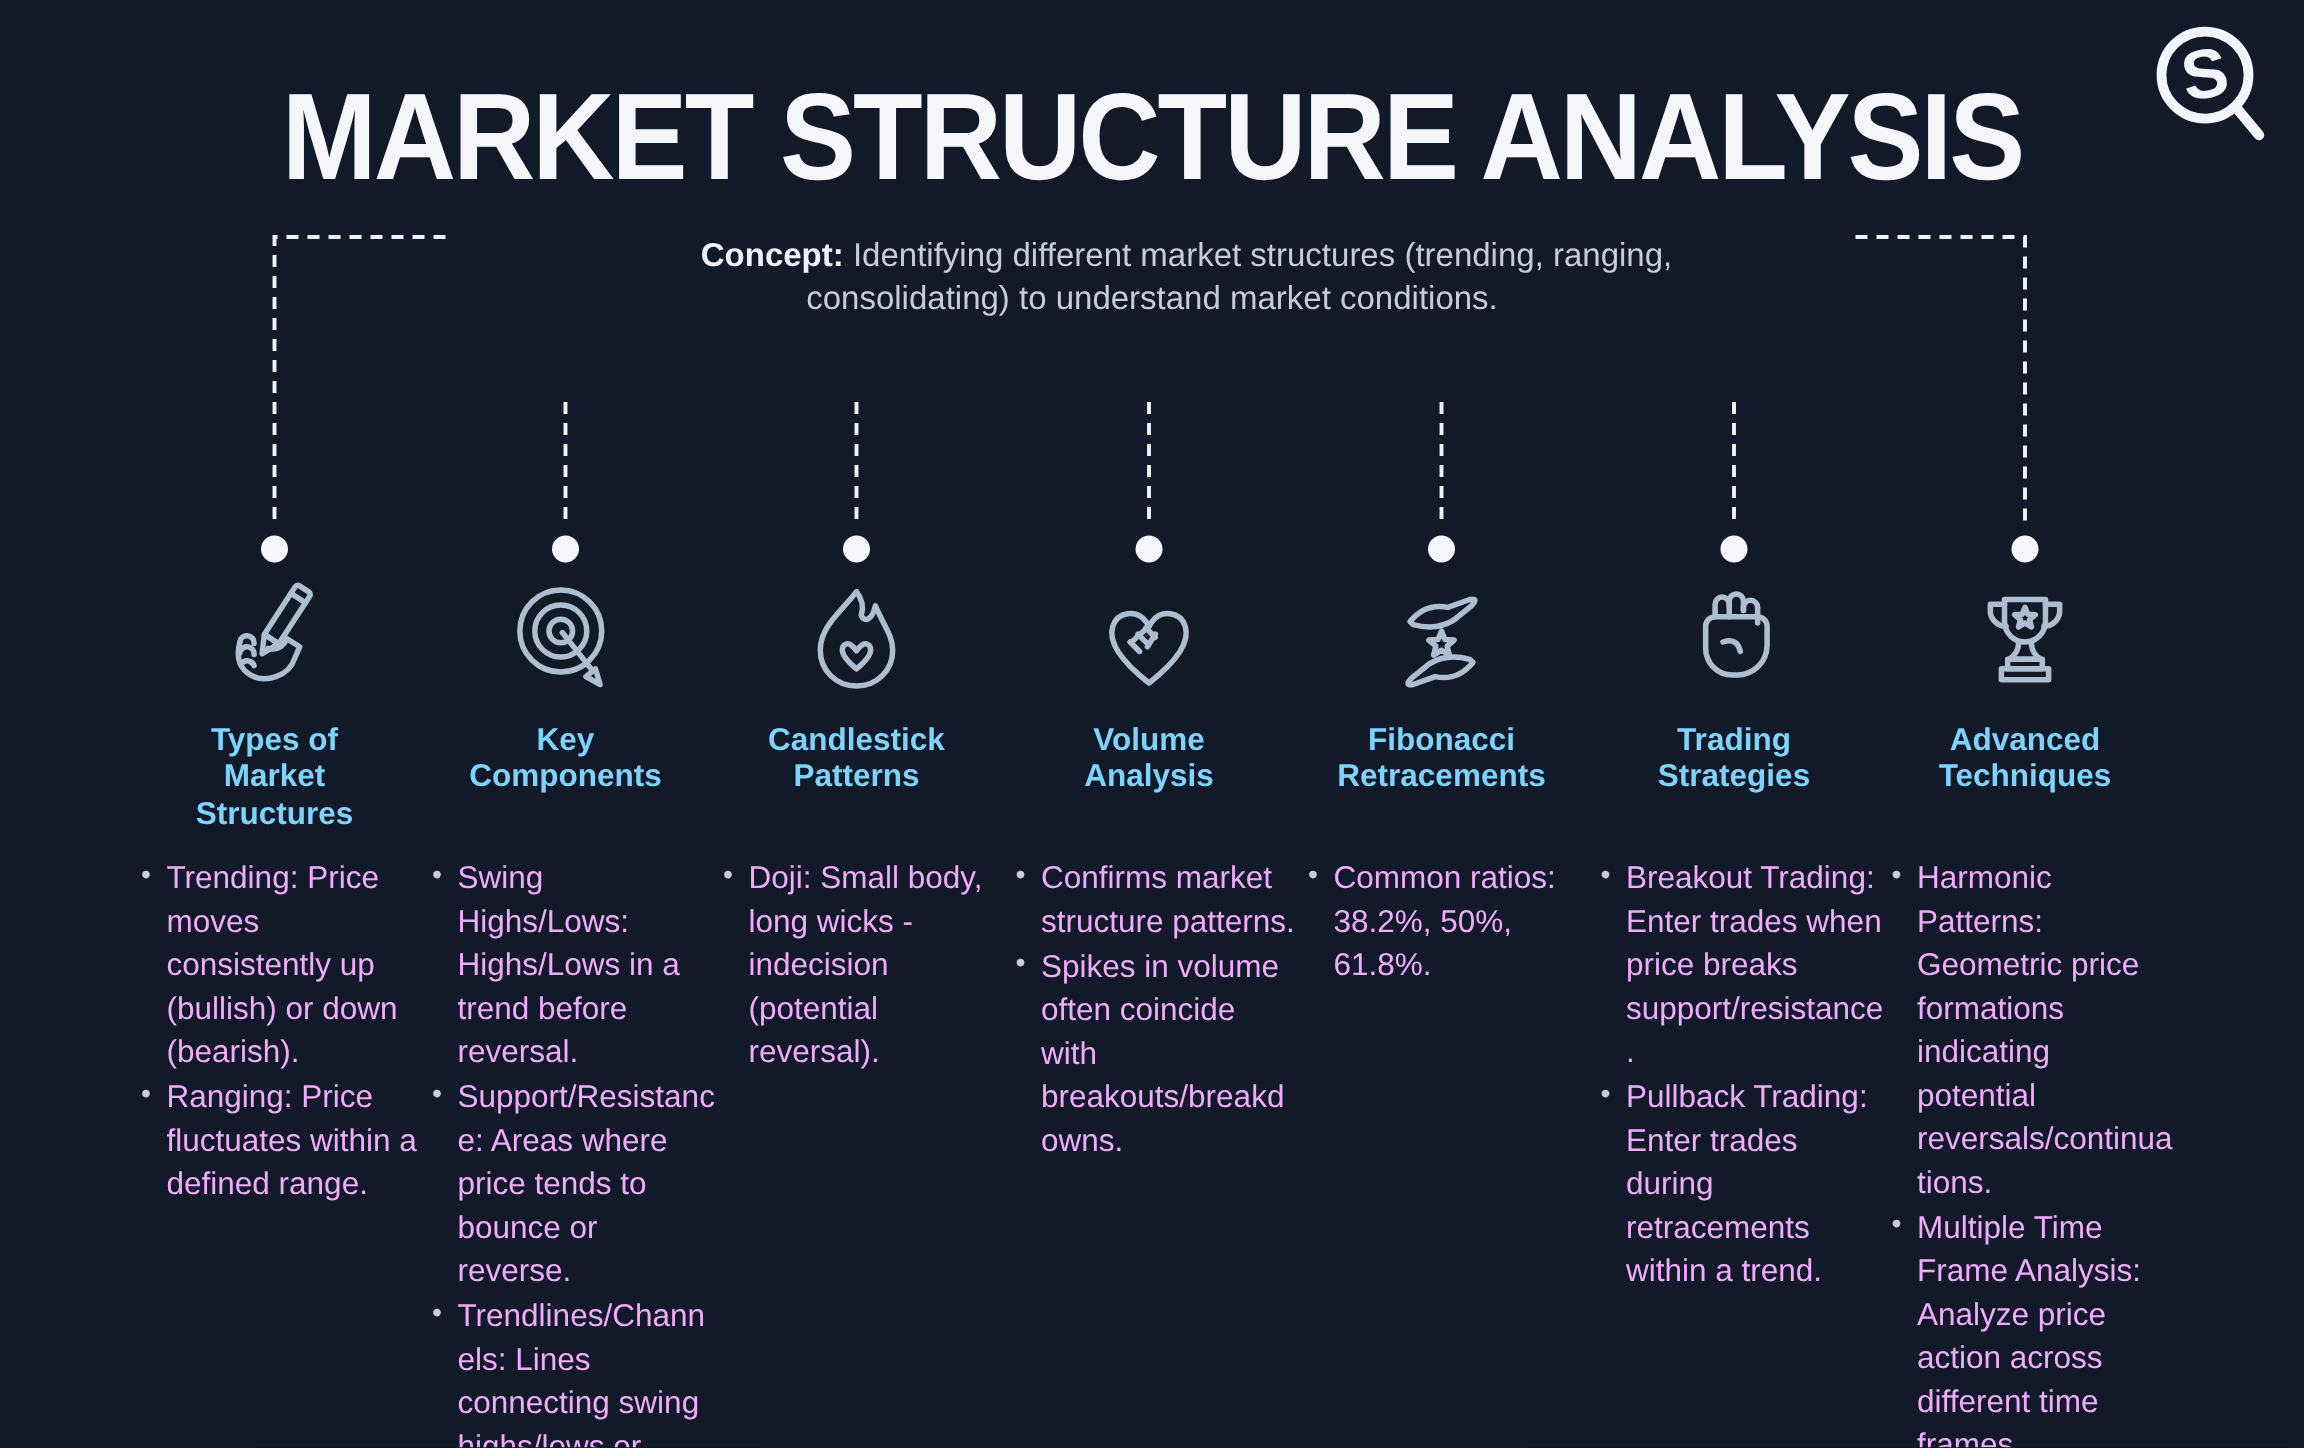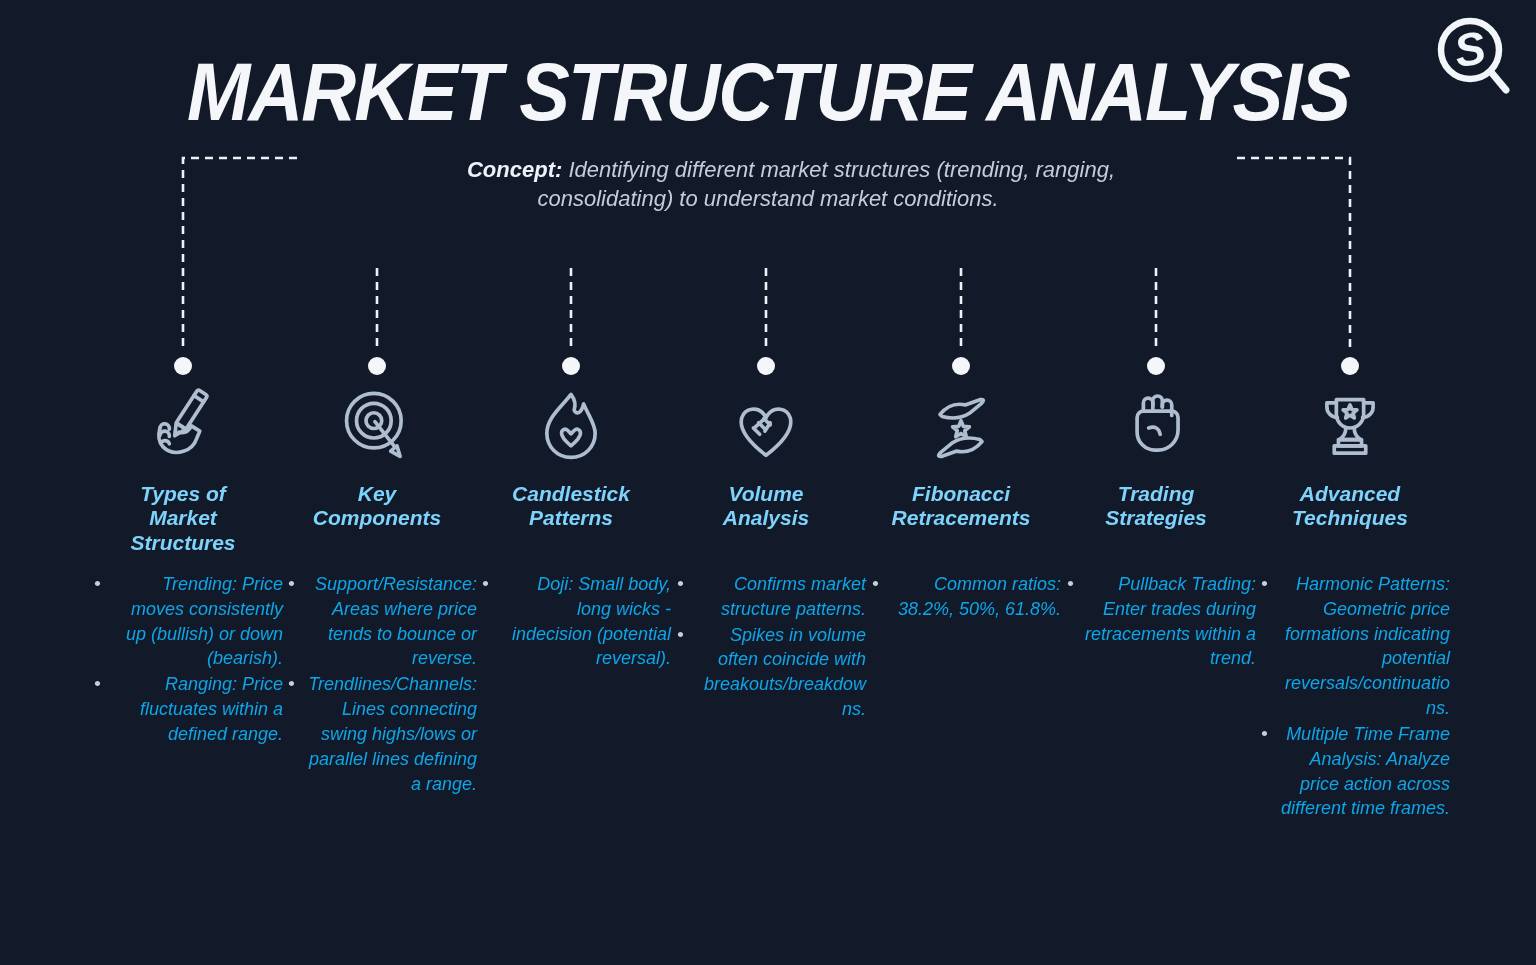--- a/index.html
+++ b/index.html
@@ -2,21 +2,20 @@
 <html><head>
 <meta charset="utf-8">
 <style>
   html,body{margin:0;padding:0;background:#0c1322;}
   .canvas{
     position:relative;
     width:1536px;height:965px;
     background:#121a29;
     overflow:hidden;
     font-family:"Liberation Sans", sans-serif;
-    font-style:italic;
   }
   
   .main-title{
     position:absolute;top:48px;left:0;right:0;
     text-align:center;
     font-size:76px;font-weight:bold;letter-spacing:-2px;
     color:#f4f6fa;
     transform:scaleY(1.08);
     white-space:nowrap;
   }
@@ -42,22 +41,22 @@
     position:absolute;top:100px;left:0;right:0;
     text-align:center;
     font-size:21px;font-weight:bold;line-height:1.16;
     color:#7dd3fc;
     white-space:pre-line;
   }
   .col-list{
     position:absolute;top:190px;left:8px;width:172px;
     margin:0;padding:0 0 0 20px;
     list-style:none;
-    font-size:18px;line-height:1.38;color:#0ea5e9;
-    overflow-wrap:break-word;word-break:break-word;text-align:right;
+    font-size:21px;line-height:1.38;color:#f0abfc;
+    overflow-wrap:break-word;word-break:break-word;
   }
   .col-list li{position:relative;margin:0 0 1px 0;}
   .col-list li::before{
     content:"\2022";
     position:absolute;left:-17px;top:-1px;
     font-size:19px;color:#c6cedc;
   }
   .icon{stroke:#aebdd0;fill:none;stroke-width:3.5;stroke-linecap:round;stroke-linejoin:round;}
 </style>
 </head>
@@ -126,20 +125,21 @@
         <circle cx="37" cy="33" r="26"></circle>
         <circle cx="37" cy="33" r="16.5"></circle>
         <circle cx="37" cy="33" r="7.5"></circle>
         <line x1="38" y1="34" x2="57" y2="58"></line>
         <path d="M53 62 l9 5 l-3 -10 l-6 5 z"></path>
       </svg>
     </div>
     <div class="col-title">Key
 Components</div>
     <ul class="col-list">
+      <li><span>Swing Highs/Lows: Highs/Lows in a trend before reversal.</span></li>
       <li><span>Support/Resistance: Areas where price tends to bounce or reverse.</span></li>
       <li><span>Trendlines/Channels: Lines connecting swing highs/lows or parallel lines defining a range.</span></li>
     </ul>
   </div>
 
   <div class="column col-3">
     <div class="icon-wrap">
       <svg class="icon" width="84" height="84" viewBox="0 0 80 80">
         <path d="M40 8 C 31 20, 17 30, 17 45 C 17 58, 27 68, 40 68 C 53 68, 63 58, 63 45 C 63 36, 57 29, 52 17 C 50 26, 45 28, 43 23 C 45 17, 43 12, 40 8 Z"></path>
         <path d="M40 57 C 34 52, 31 48.5, 31 45 C 31 41.6, 34.2 40, 36.8 42.2 C 38.4 43.5, 40 45.6, 40 45.6 C 40 45.6, 41.6 43.5, 43.2 42.2 C 45.8 40, 49 41.6, 49 45 C 49 48.5, 46 52, 40 57 Z"></path>
@@ -192,20 +192,21 @@
         <path d="M28 24 v-8 a4.5 4.5 0 0 1 9 0 v8"></path>
         <path d="M37 18 v-4 a4.5 4.5 0 0 1 9 0 v6"></path>
         <path d="M46 20 v-2 a4.5 4.5 0 0 1 9 0 v10"></path>
         <path d="M28 24 h27 a6 6 0 0 1 6 6 v12 a19 19 0 0 1 -19 19 h-3 a17 17 0 0 1 -17 -17 v-14 a6 6 0 0 1 6 -6 z"></path>
         <path d="M33 40 q9 -3 11 6"></path>
       </svg>
     </div>
     <div class="col-title">Trading
 Strategies</div>
     <ul class="col-list">
+      <li><span>Breakout Trading: Enter trades when price breaks support/resistance.</span></li>
       <li><span>Pullback Trading: Enter trades during retracements within a trend.</span></li>
     </ul>
   </div>
 
   <div class="column col-7">
     <div class="icon-wrap">
       <svg class="icon" width="84" height="84" viewBox="0 0 80 80">
         <path d="M27 13 h26 v14 a13 13 0 0 1 -26 0 Z"></path>
         <path d="M27 16 h-9 v3 a10 10 0 0 0 10 11"></path>
         <path d="M53 16 h9 v3 a10 10 0 0 1 -10 11"></path>

